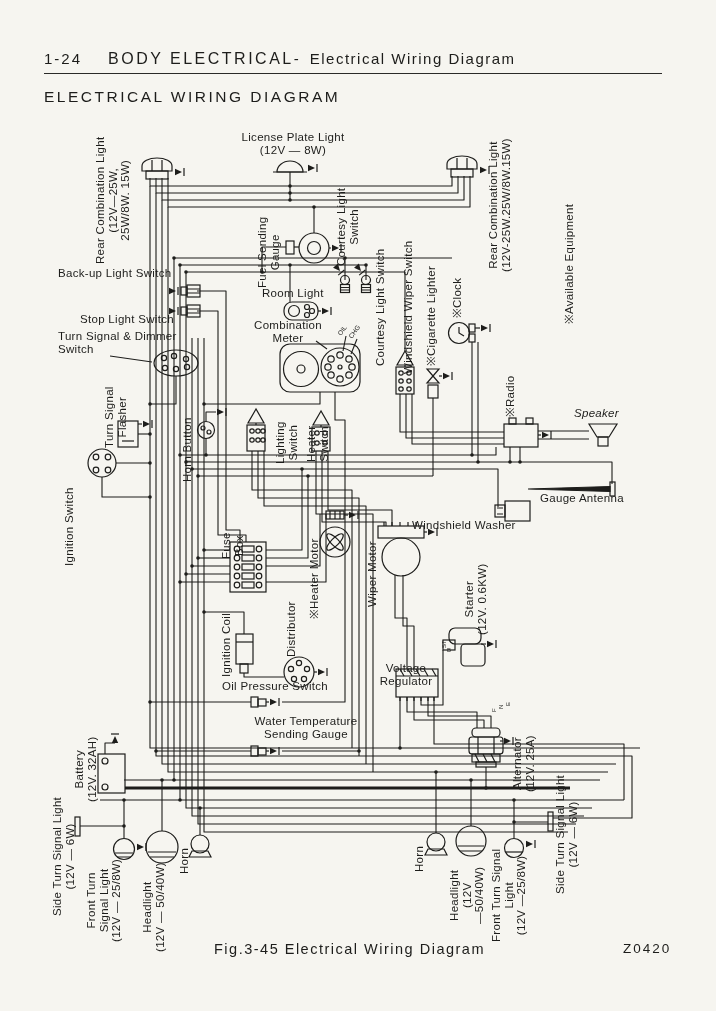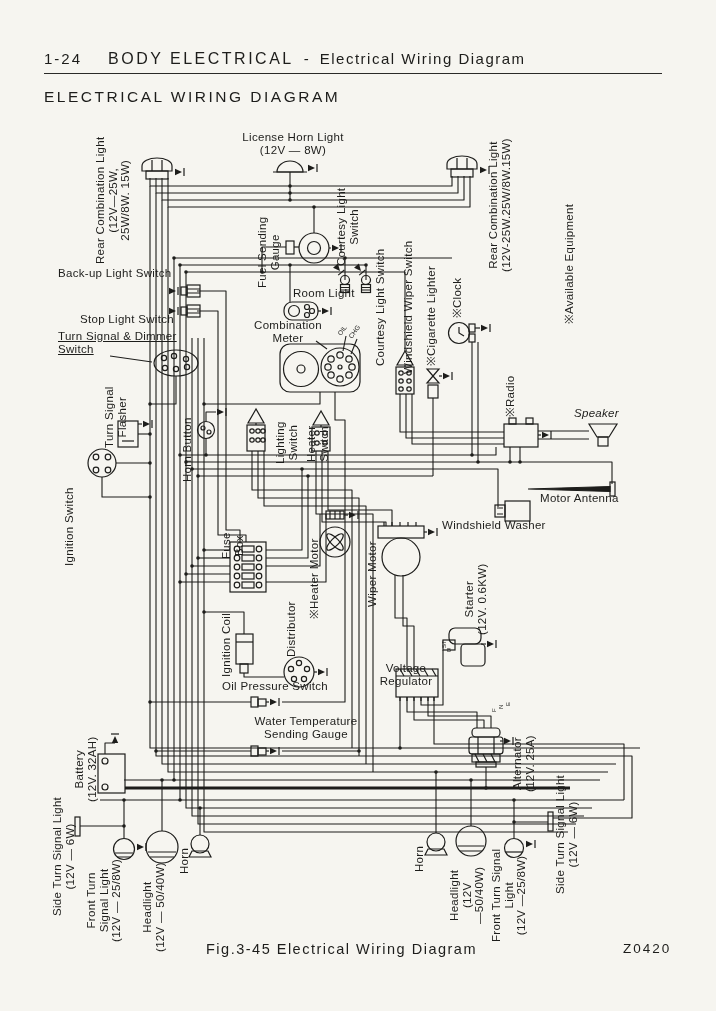--- a/index.html
+++ b/index.html
@@ -2,25 +2,25 @@
 <html><head>
 <meta charset="utf-8">
 <style>
   html,body{margin:0;padding:0;}
   body{width:716px;height:1011px;position:relative;overflow:hidden;
        background:#f6f5f0;font-family:"Liberation Sans",sans-serif;color:#1d1d1b;}
   #paper{position:absolute;inset:0;}
   .pagehead{position:absolute;left:44px;top:50px;width:618px;border-bottom:1.6px solid #2a2a28;
             padding-bottom:5px;font-size:15px;letter-spacing:1px;white-space:nowrap;}
   .pagehead .num{margin-right:26px;letter-spacing:2px;}
-  .pagehead .sec{font-size:16px;letter-spacing:2.5px;margin-right:10px;}
+  .pagehead .sec{font-size:16px;letter-spacing:2.5px;margin-right:0;}
   .pagehead .sep{margin-right:10px;}
   .pagehead .sub{font-size:15px;letter-spacing:1.5px;}
   .doctitle{position:absolute;left:44px;top:88px;font-size:15.5px;letter-spacing:2.5px;}
-  .caption{position:absolute;left:206px;top:941px;font-size:14.5px;letter-spacing:1.5px;}
+  .caption{position:absolute;left:214px;top:941px;font-size:14.5px;letter-spacing:1.5px;}
   .figcode{position:absolute;left:611px;top:941px;font-size:13.5px;letter-spacing:2px;margin-left:12px;}
   .lbl{position:absolute;font-size:11.5px;line-height:12.5px;letter-spacing:0.3px;
        white-space:pre-line;color:#1d1d1b;}
   .v{transform:rotate(-90deg);transform-origin:0 0;text-align:center;}
   .c{text-align:center;}
   svg{position:absolute;left:0;top:0;}
   svg text{font-family:"Liberation Sans",sans-serif;fill:#1d1d1b;}
 </style>
 </head>
 <body>
@@ -495,52 +495,52 @@
     <text font-size="6" transform="translate(446,648) rotate(-90)">ST</text>
     <text font-size="6" x="447" y="652">B</text>
     <text font-size="6" transform="translate(496,712) rotate(-90)">F</text>
     <text font-size="6" transform="translate(503,709) rotate(-90)">N</text>
     <text font-size="6" transform="translate(510,706) rotate(-90)">E</text>
   </svg>
 
   <div class="lbl v" style="left:94px;top:264px;">Rear Combination Light
 (12V—25W,
 25W/8W. 15W)</div>
-  <div class="lbl c" style="left:225px;top:131px;width:136px;">License Horn Light
+  <div class="lbl c" style="left:225px;top:131px;width:136px;">License Plate Light
 (12V — 8W)</div>
   <div class="lbl v" style="left:256px;top:288px;">Fuel Sending
 Gauge</div>
-  <div class="lbl" style="left:262px;top:287px;margin-left:31px;">Room Light</div>
+  <div class="lbl" style="left:262px;top:287px;">Room Light</div>
   <div class="lbl c" style="left:250px;top:319px;width:76px;">Combination
 Meter</div>
   <div class="lbl v" style="left:335px;top:266px;">Courtesy Light
 Switch</div>
   <div class="lbl v" style="left:374px;top:366px;">Courtesy Light Switch</div>
   <div class="lbl v" style="left:402px;top:374px;">Windshield Wiper Switch</div>
   <div class="lbl v" style="left:425px;top:366px;">※Cigarette Lighter</div>
   <div class="lbl v" style="left:451px;top:318px;">※Clock</div>
   <div class="lbl v" style="left:487px;top:272px;">Rear Combination Light
 (12V-25W.25W/8W.15W)</div>
   <div class="lbl v" style="left:563px;top:324px;">※Available Equipment</div>
   <div class="lbl" style="left:58px;top:267px;">Back-up Light Switch</div>
   <div class="lbl" style="left:80px;top:313px;">Stop Light Switch</div>
-  <div class="lbl" style="left:58px;top:330px;text-decoration:underline;">Turn Signal &amp; Dimmer
+  <div class="lbl" style="left:58px;top:330px;">Turn Signal &amp; Dimmer
 Switch</div>
   <div class="lbl v" style="left:103px;top:448px;">Turn Signal
 Flasher</div>
   <div class="lbl v" style="left:63px;top:566px;">Ignition Switch</div>
   <div class="lbl v" style="left:181px;top:482px;">Horn Button</div>
   <div class="lbl v" style="left:274px;top:464px;">Lighting
 Switch</div>
   <div class="lbl v" style="left:305px;top:462px;">Heater
 Switch</div>
   <div class="lbl v" style="left:504px;top:417px;">※Radio</div>
   <div class="lbl" style="left:574px;top:407px;font-style:italic;">Speaker</div>
-  <div class="lbl" style="left:540px;top:492px;">Motor Antenna</div>
-  <div class="lbl" style="left:442px;top:519px;">Windshield Washer</div>
+  <div class="lbl" style="left:540px;top:492px;">Gauge Antenna</div>
+  <div class="lbl" style="left:412px;top:519px;">Windshield Washer</div>
   <div class="lbl v" style="left:220px;top:559px;">Fuse
 Box</div>
   <div class="lbl v" style="left:308px;top:619px;">※Heater Motor</div>
   <div class="lbl v" style="left:366px;top:607px;">Wiper Motor</div>
   <div class="lbl v" style="left:220px;top:677px;">Ignition Coil</div>
   <div class="lbl v" style="left:285px;top:657px;">Distributor</div>
   <div class="lbl" style="left:222px;top:680px;">Oil Pressure Switch</div>
   <div class="lbl c" style="left:222px;top:715px;width:168px;">Water Temperature
 Sending Gauge</div>
   <div class="lbl c" style="left:361px;top:662px;width:76px;margin-left:7px;">Voltage

